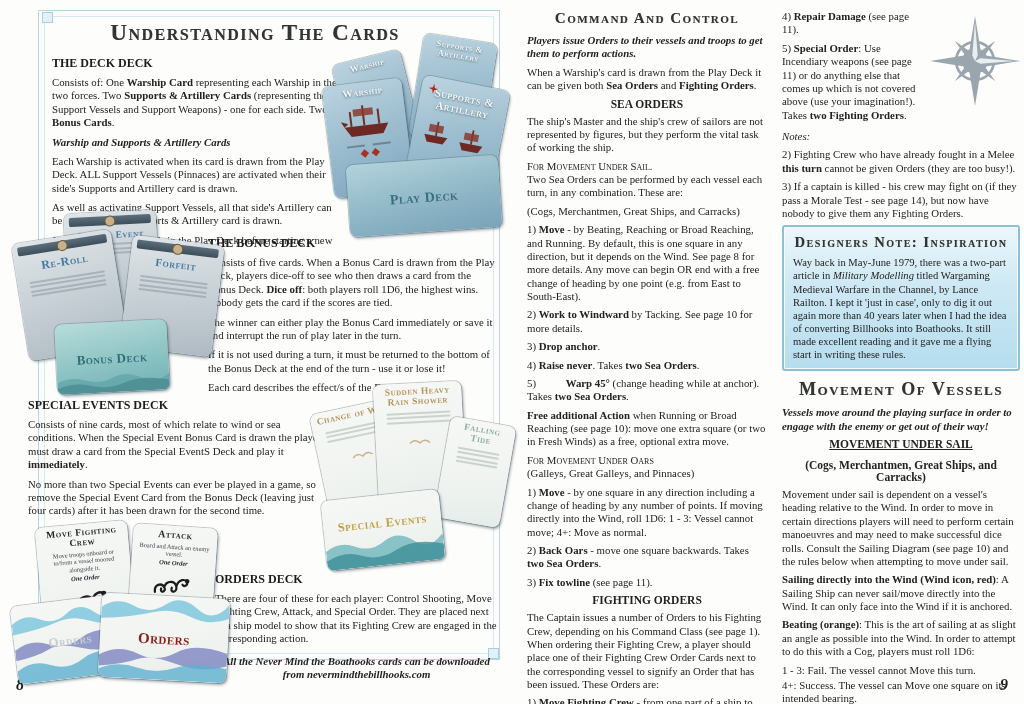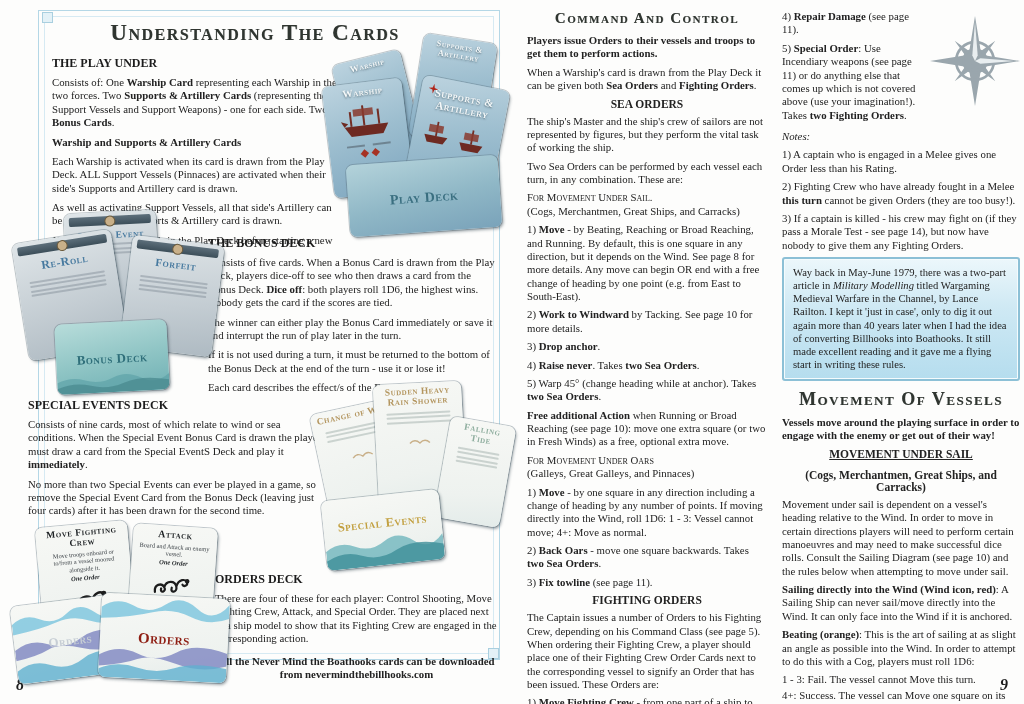--- a/index.html
+++ b/index.html
@@ -11,21 +11,21 @@
   .knot{position:absolute;width:9px;height:9px;background:#e3f1f7;border:1px solid #a9cfdf;}
   
   .abs{position:absolute;}
   .fell{font-family:"Liberation Serif",serif;font-variant:small-caps;font-weight:700;
         letter-spacing:1.5px;color:#2f3530;text-shadow:0.4px 0 0 rgba(47,53,48,.35);}
   .title-main{font-size:23px;text-align:center;}
   .h-sec{font-weight:bold;font-size:12px;margin:0 0 5px 0;color:#1c1c1c;}
   .h-center{font-weight:bold;font-size:11.5px;text-align:center;margin:4px 0 5px 0;}
   .h-center.tight{margin:4px 0 9px 0;text-decoration:underline;}
   .p{font-size:10.8px;line-height:1.24;margin:0 0 6px 0;}
-  .p.b{font-weight:bold;}
+  .p.b{font-weight:bold;font-style:italic;}
   .p.center{text-align:center;}
   .sc-head{margin:0 0 0 0;}
   .col{position:absolute;top:10px;}
   .col .p{margin-bottom:5px;}
   
   .cluster{position:absolute;}
   .card{position:absolute;border-radius:7px;box-shadow:1.5px 2px 3px rgba(40,60,70,.45),0 0 0 1px rgba(90,110,120,.35);
         overflow:hidden;background:#eef2f2;}
   .ct{font-variant:small-caps;font-weight:600;text-align:center;letter-spacing:.5px;line-height:1.05;
       padding:4px 3px 0 3px;}
@@ -56,21 +56,21 @@
 
 <div class="frame" style="left:38px;top:10px;width:460px;height:648px;"></div>
 <div class="frame inner" style="left:44px;top:16px;width:448px;height:636px;"></div>
 <div class="knot" style="left:42px;top:12px;"></div>
 <div class="knot" style="left:42px;top:648px;"></div>
 <div class="knot" style="left:488px;top:648px;"></div>
 
 <div class="abs fell title-main" style="left:40px;top:20px;width:430px;">Understanding The Cards</div>
 
 <div class="abs" style="left:52px;top:56px;width:288px;">
-  <div class="h-sec">THE PLAY UNDER</div>
+  <div class="h-sec">THE DECK DECK</div>
   <div class="p"><span>Consists of: One </span><span style="font-weight: bold;">Warship Card</span><span> representing each Warship in the two forces. Two </span><span style="font-weight: bold;">Supports &amp; Artillery Cards</span><span> (representing the Support Vessels and Support Weapons) - one for each side. Two </span><span style="font-weight: bold;">Bonus Cards</span><span>.</span></div>
   <div class="p b">Warship and Supports &amp; Artillery Cards</div>
   <div class="p">Each Warship is activated when its card is drawn from the Play Deck. ALL Support Vessels (Pinnaces) are activated when their side's Supports and Artillery card is drawn.</div>
   <div class="p">As well as activating Support Vessels, all that side's Artillery can be fired when the Supports &amp; Artillery card is drawn.</div>
   <div class="p"><span style="font-style: italic;">Note</span><span>: Shuffle all the cards in the Play Deck before starting a new turn.</span></div>
 </div>
 
 <div class="abs" style="left:208px;top:236px;width:290px;">
   <div class="h-sec">THE BONUS DECK</div>
   <div class="p"><span>Consists of five cards. When a Bonus Card is drawn from the Play Deck, players dice-off to see who then draws a card from the Bonus Deck. </span><span style="font-weight: bold;">Dice off</span><span>: both players roll 1D6, the highest wins. Nobody gets the card if the scores are tied.</span></div>
@@ -266,36 +266,36 @@
     <div class="ct" style="font-size:15px;color:#8e1d12;position:relative;">Orders</div>
   </div>
 </div>
 
 <div class="col" style="left:527px;width:240px;">
   <div class="fell" style="font-size:15px;text-align:center;margin-bottom:7px;">Command And Control</div>
   <div class="p b">Players issue Orders to their vessels and troops to get them to perform actions.</div>
   <div class="p"><span>When a Warship's card is drawn from the Play Deck it can be given both </span><span style="font-weight: bold;">Sea Orders</span><span> and </span><span style="font-weight: bold;">Fighting Orders</span><span>.</span></div>
   <div class="h-center">SEA ORDERS</div>
   <div class="p">The ship's Master and the ship's crew of sailors are not represented by figures, but they perform the vital task of working the ship.</div>
+  <div class="p sc-head" style="margin-bottom:0;"><span style="font-variant: small-caps;">For Movement Under Sail.</span></div>
   <div class="p">Two Sea Orders can be performed by each vessel each turn, in any combination. These are:</div>
-  <div class="p sc-head" style="margin-bottom:0;"><span style="font-variant: small-caps;">For Movement Under Sail.</span></div>
   <div class="p">(Cogs, Merchantmen, Great Ships, and Carracks)</div>
   <div class="p"><span>1) </span><span style="font-weight: bold;">Move</span><span> - by Beating, Reaching or Broad Reaching, and Running. By default, this is one square in any direction, but it depends on the Wind. See page 8 for more details. Any move can begin OR end with a free change of heading by one point (e.g. from East to South-East).</span></div>
   <div class="p"><span>2) </span><span style="font-weight: bold;">Work to Windward</span><span> by Tacking. See page 10 for more details.</span></div>
   <div class="p"><span>3) </span><span style="font-weight: bold;">Drop anchor</span><span>.</span></div>
   <div class="p"><span>4) </span><span style="font-weight: bold;">Raise never</span><span>. Takes </span><span style="font-weight: bold;">two Sea Orders</span><span>.</span></div>
-  <div class="p"><span>5) </span><span style="font-weight: normal;">Warp 45°</span><span> (change heading while at anchor). Takes </span><span style="font-weight: bold;">two Sea Orders</span><span>.</span></div>
+  <div class="p"><span>5) </span><span style="font-weight: bold; margin-left: 27px;">Warp 45°</span><span> (change heading while at anchor). Takes </span><span style="font-weight: bold;">two Sea Orders</span><span>.</span></div>
   <div class="p"><span style="font-weight: bold;">Free additional Action</span><span> when Running or Broad Reaching (see page 10): move one extra square (or two in Fresh Winds) as a free, optional extra move.</span></div>
   <div class="p sc-head" style="margin-bottom:0;"><span style="font-variant: small-caps;">For Movement Under Oars</span></div>
   <div class="p">(Galleys, Great Galleys, and Pinnaces)</div>
   <div class="p"><span>1) </span><span style="font-weight: bold;">Move</span><span> - by one square in any direction including a change of heading by any number of points. If moving directly into the Wind, roll 1D6: 1 - 3: Vessel cannot move; 4+: Move as normal.</span></div>
   <div class="p"><span>2) </span><span style="font-weight: bold;">Back Oars</span><span> - move one square backwards. Takes </span><span style="font-weight: bold;">two Sea Orders</span><span>.</span></div>
   <div class="p"><span>3) </span><span style="font-weight: bold;">Fix towline</span><span> (see page 11).</span></div>
   <div class="h-center">FIGHTING ORDERS</div>
-  <div class="p">The Captain issues a number of Orders to his Fighting Crew, depending on his Command Class (see page 5). When ordering their Fighting Crew, a player should place one of their Fighting Crew Order Cards next to the corresponding vessel to signify an Order that has been issued. These Orders are:</div>
+  <div class="p">The Captain issues a number of Orders to his Fighting Crew, depending on his Command Class (see page 1). When ordering their Fighting Crew, a player should place one of their Fighting Crew Order Cards next to the corresponding vessel to signify an Order that has been issued. These Orders are:</div>
   <div class="p"><span>1) </span><span style="font-weight: bold;">Move Fighting Crew</span><span> - from one part of a ship to another e.g., to/from Forecastle and Sterncastle; </span></div>
 
 </div>
 
 <div class="col" style="left:782px;width:238px;">
   <div class="compass">
     <svg viewBox="0 0 100 100" width="90" height="102">
       <g fill="#9aa6ad">
         <path d="M50 0 L57 43 L100 50 L57 57 L50 100 L43 57 L0 50 L43 43 Z"></path>
         <path d="M50 18 L54.5 45.5 L82 50 L54.5 54.5 L50 82 L45.5 54.5 L18 50 L45.5 45.5 Z" transform="rotate(45 50 50)"></path>
@@ -305,25 +305,25 @@
       <circle cx="50" cy="50" r="5" fill="#9aa6ad"></circle>
       <g fill="#e9eef0">
         <path d="M50 6 L53 44 L50 50 L47 44 Z"></path>
         <path d="M94 50 L56 53 L50 50 L56 47 Z"></path>
       </g>
     </svg>
   </div>
   <div class="p"><span>4) </span><span style="font-weight: bold;">Repair Damage</span><span> (see page 11).</span></div>
   <div class="p"><span>5) </span><span style="font-weight: bold;">Special Order</span><span>: Use Incendiary weapons (see page 11) or do anything else that comes up which is not covered above (use your imagination!). Takes </span><span style="font-weight: bold;">two Fighting Orders</span><span>.</span></div>
   <div class="p" style="margin-top:8px;"><span style="font-style: italic;">Notes:</span></div>
-  <div class="p">1) A captain who is engaged in a Melee gives one Order less than his Rating.</div>
   <div class="p"><span>2) Fighting Crew who have already fought in a Melee </span><span style="font-weight: bold;">this turn</span><span> cannot be given Orders (they are too busy!).</span></div>
   <div class="p">3) If a captain is killed - his crew may fight on (if they pass a Morale Test - see page 14), but now have nobody to give them any Fighting Orders.</div>
 
   <div class="dbox">
+    <div class="fell" style="font-size:14.5px;text-align:center;margin-bottom:5px;">Designers Note: Inspiration</div>
     <div class="p" style="margin-bottom:0;"><span>Way back in May-June 1979, there was a two-part article in </span><span style="font-style: italic;">Military Modelling</span><span> titled Wargaming Medieval Warfare in the Channel, by Lance Railton. I kept it 'just in case', only to dig it out again more than 40 years later when I had the idea of converting Billhooks into Boathooks. It still made excellent reading and it gave me a flying start in writing these rules.</span></div>
   </div>
 
   <div class="fell" style="font-size:18px;text-align:center;margin:2px 0 6px 0;">Movement Of Vessels</div>
   <div class="p b">Vessels move around the playing surface in order to engage with the enemy or get out of their way!</div>
   <div class="h-center tight">MOVEMENT UNDER SAIL</div>
   <div class="h-center" style="margin-top:0;">(Cogs, Merchantmen, Great Ships, and Carracks)</div>
   <div class="p">Movement under sail is dependent on a vessel's heading relative to the Wind. In order to move in certain directions players will need to perform certain manoeuvres and may need to make successful dice rolls. Consult the Sailing Diagram (see page 10) and the rules below when attempting to move under sail.</div>
   <div class="p"><span style="font-weight: bold;">Sailing directly into the Wind (Wind icon, red)</span><span>: A Sailing Ship can never sail/move directly into the Wind. It can only face into the Wind if it is anchored.</span></div>
   <div class="p"><span style="font-weight: bold;">Beating (orange)</span><span>: This is the art of sailing at as slight an angle as possible into the Wind. In order to attempt to do this with a Cog, players must roll 1D6:</span></div>

